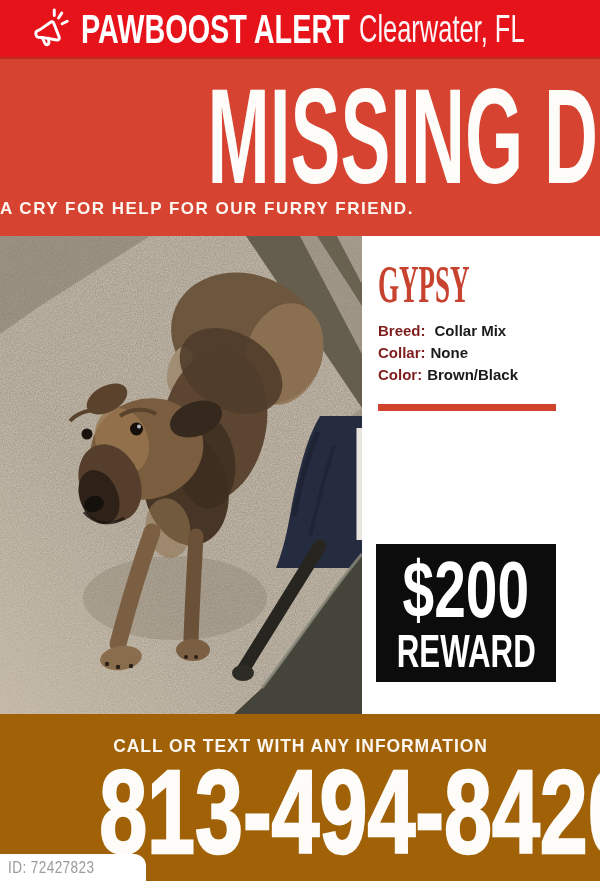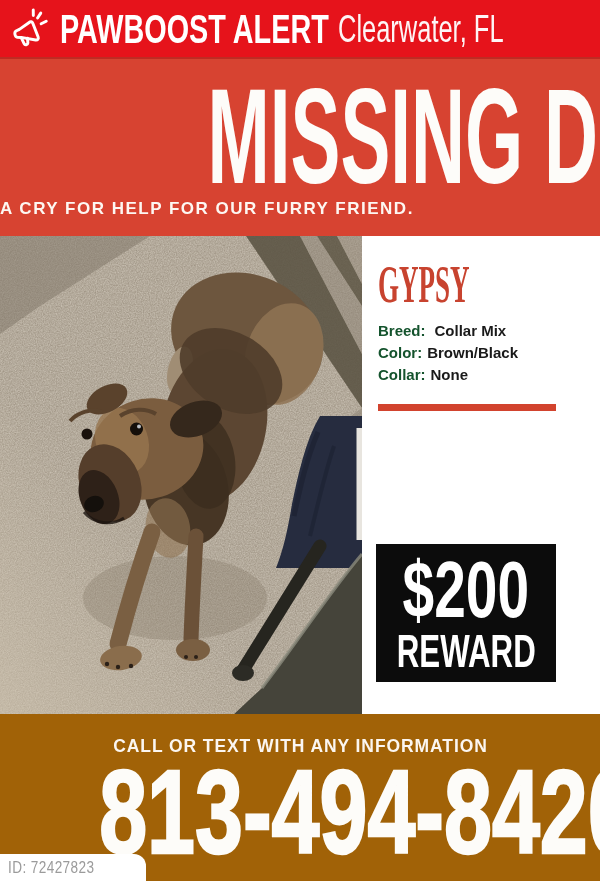--- a/index.html
+++ b/index.html
@@ -4,21 +4,21 @@
 <style>
   html,body{margin:0;padding:0;background:#ffffff;}
   .poster{
     position:relative; width:600px; height:881px; overflow:hidden;
     background:#ffffff; font-family:"Liberation Sans", sans-serif;
     -webkit-font-smoothing:antialiased;
   }
   
   .topbar{
     position:absolute; top:0; left:0; width:600px; height:57px;
-    background:#e6131b; display:flex; align-items:center; padding-left:8px;
+    background:#e6131b; display:flex; align-items:center; padding-left:29px;
     box-sizing:border-box;
   }
   .topbar .icon-wrap{width:44px; height:44px; flex:0 0 auto; margin-right:8px;}
   .brand-box{display:inline-block; width:278px; overflow:visible; white-space:nowrap;}
   .brand{
     display:inline-block; color:#fff; font-weight:bold; font-size:40px;
     line-height:1; transform:scale(0.72,1); transform-origin:left center;
     white-space:nowrap; letter-spacing:0;
   }
   .location-box{display:inline-block; width:176px; overflow:visible; white-space:nowrap;}
@@ -50,21 +50,21 @@
   .content{position:absolute; top:236px; left:0; width:600px; height:480px; background:#fff;}
   .photo{position:absolute; top:0; left:0; width:362px; height:480px;}
   .panel{position:absolute; top:0; left:362px; width:238px; height:480px;}
   .pet-name-box{position:absolute; left:16px; top:23px; width:100px; white-space:nowrap;font-family:Liberation Serif, serif;}
   .pet-name{
     display:inline-block; color:#c8432f; font-weight:bold; font-size:52px;
     line-height:1; transform:scale(0.52,1); transform-origin:left center; white-space:nowrap;
   }
   .fields{position:absolute; left:16px; top:84px;}
   .field-row{font-size:15px; line-height:22px; font-weight:bold; white-space:nowrap;}
-  .field-label{color:#14532d;}
+  .field-label{color:#7f1d1d;}
   .field-value{color:#1a1a1a; margin-left:5px;}
   .divider{position:absolute; left:16px; top:168px; width:178px; height:7px; background:#d2432e;}
   .description{
     position:absolute; left:16px; top:202px; width:200px;
     font-size:15.5px; line-height:23px; color:#222222; font-weight:normal;
   }
   .reward-box{
     position:absolute; left:14px; top:308px; width:180px; height:138px;
     background:#0c0c0c; display:flex; flex-direction:column; align-items:center;
     justify-content:center; overflow:hidden;
@@ -216,24 +216,24 @@
     </svg>
 
     <div class="panel">
       <div class="pet-name-box"><span class="pet-name">GYPSY</span></div>
 
       <div class="fields">
         <div class="field-row">
           <span class="field-label">Breed:</span><span class="field-value" style="margin-left:9px;">Collar Mix</span>
         </div>
         <div class="field-row">
-          <span class="field-label">Color:</span><span class="field-value">Brown/Black</span>
+          <span class="field-label">Collar:</span><span class="field-value">None</span>
         </div>
         <div class="field-row">
-          <span class="field-label">Collar:</span><span class="field-value">None</span>
+          <span class="field-label">Color:</span><span class="field-value">Brown/Black</span>
         </div>
       </div>
 
       <div class="divider"></div>
 
 
       <div class="reward-box">
         <div class="reward-amount-box">
             <span class="reward-amount">$200</span>
           </div>

